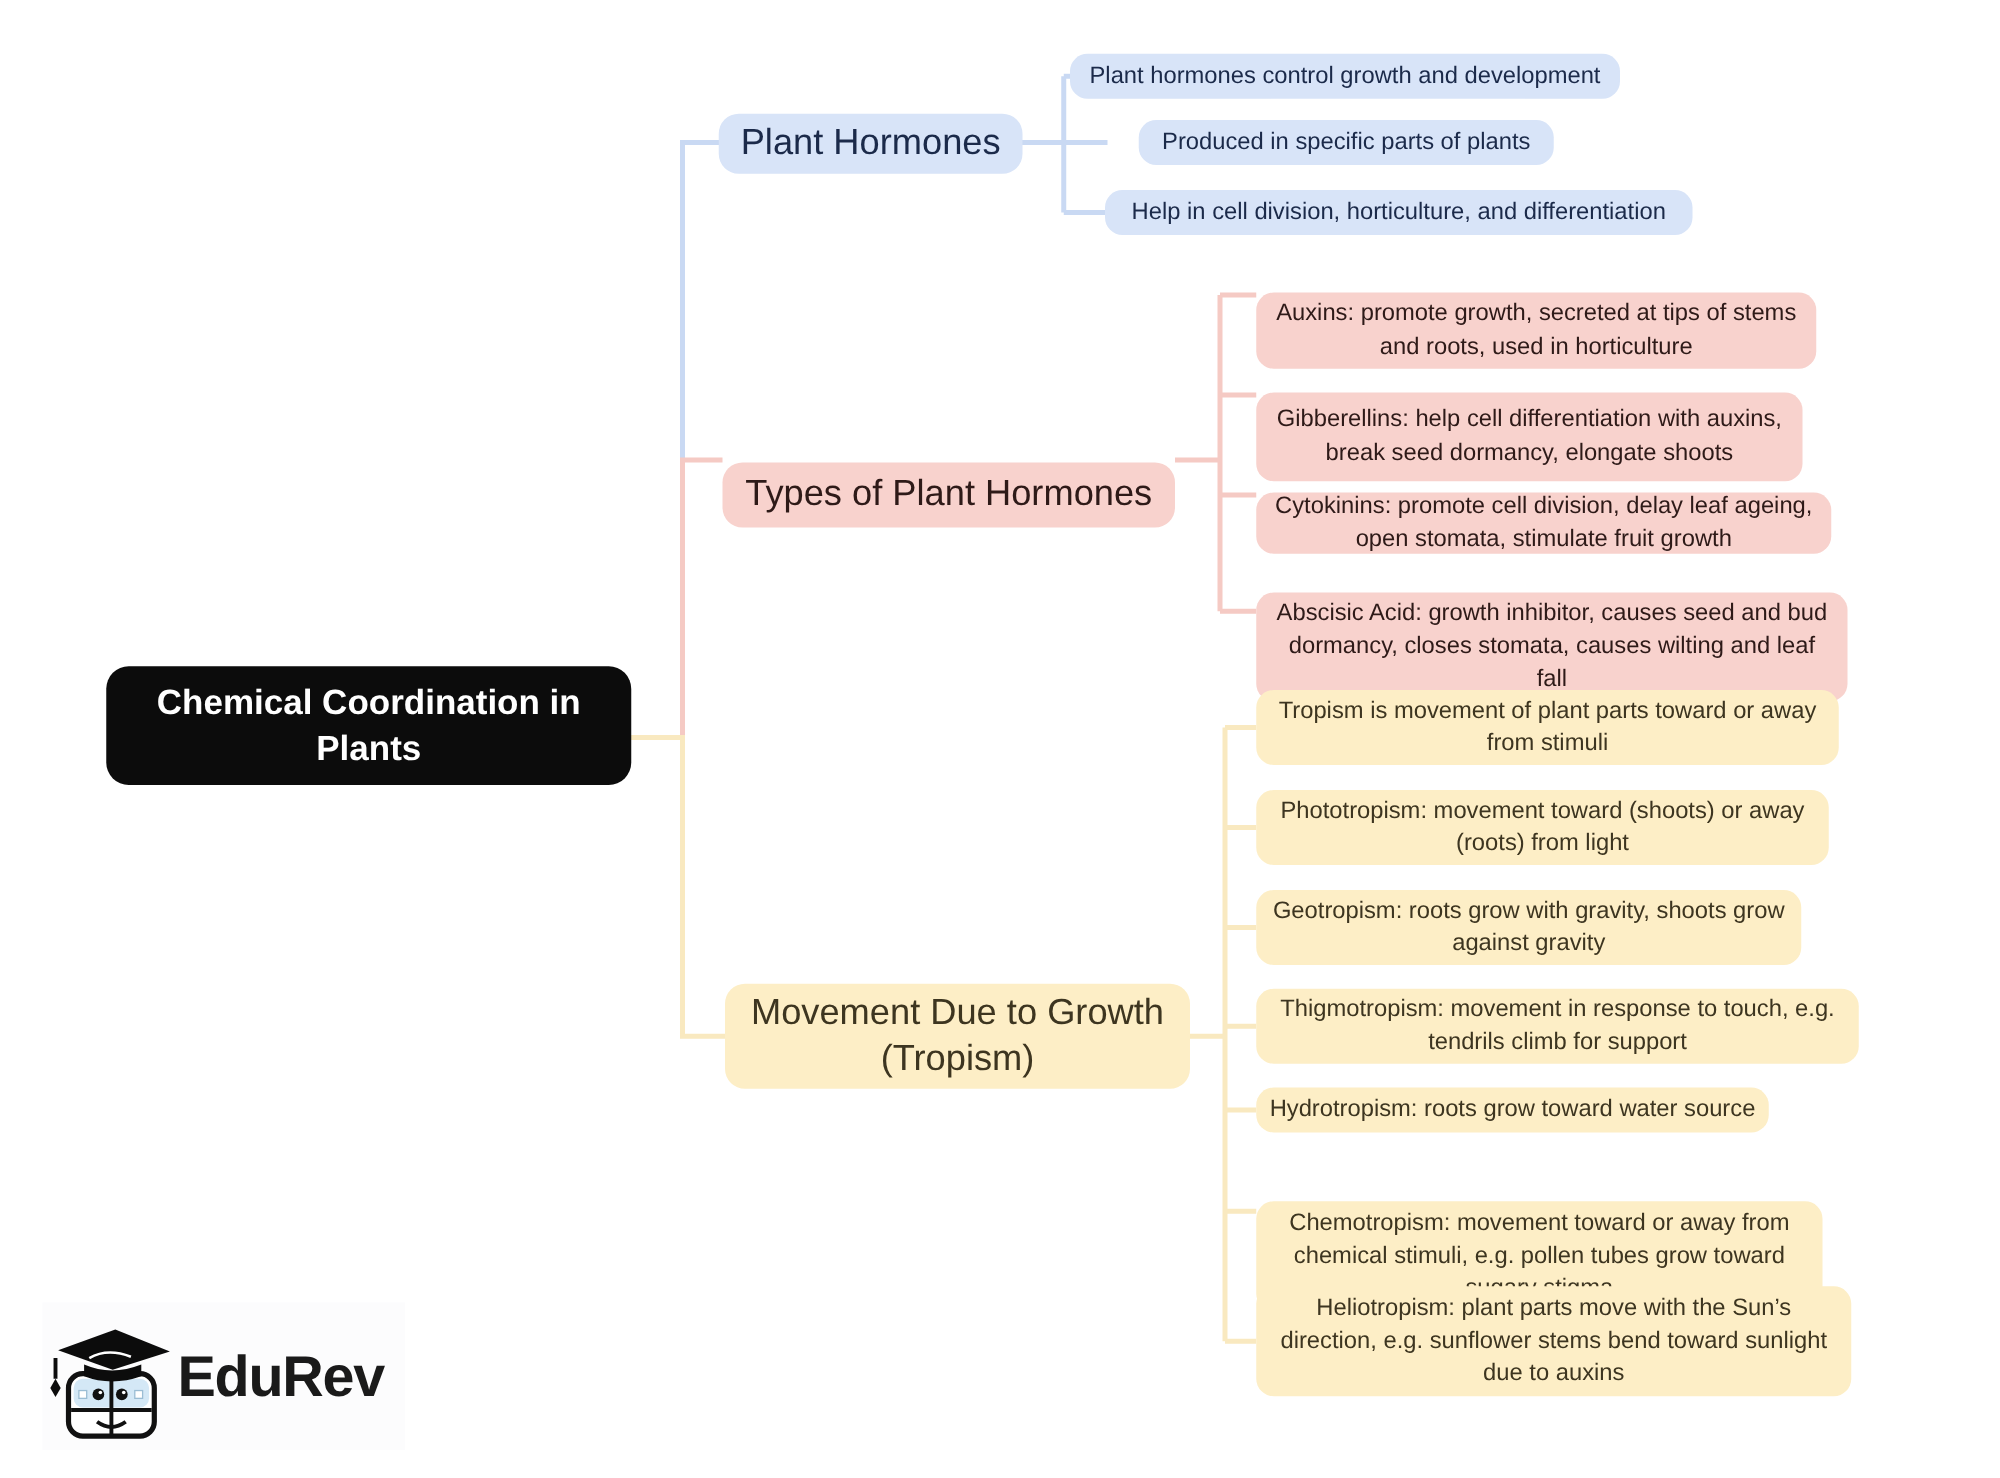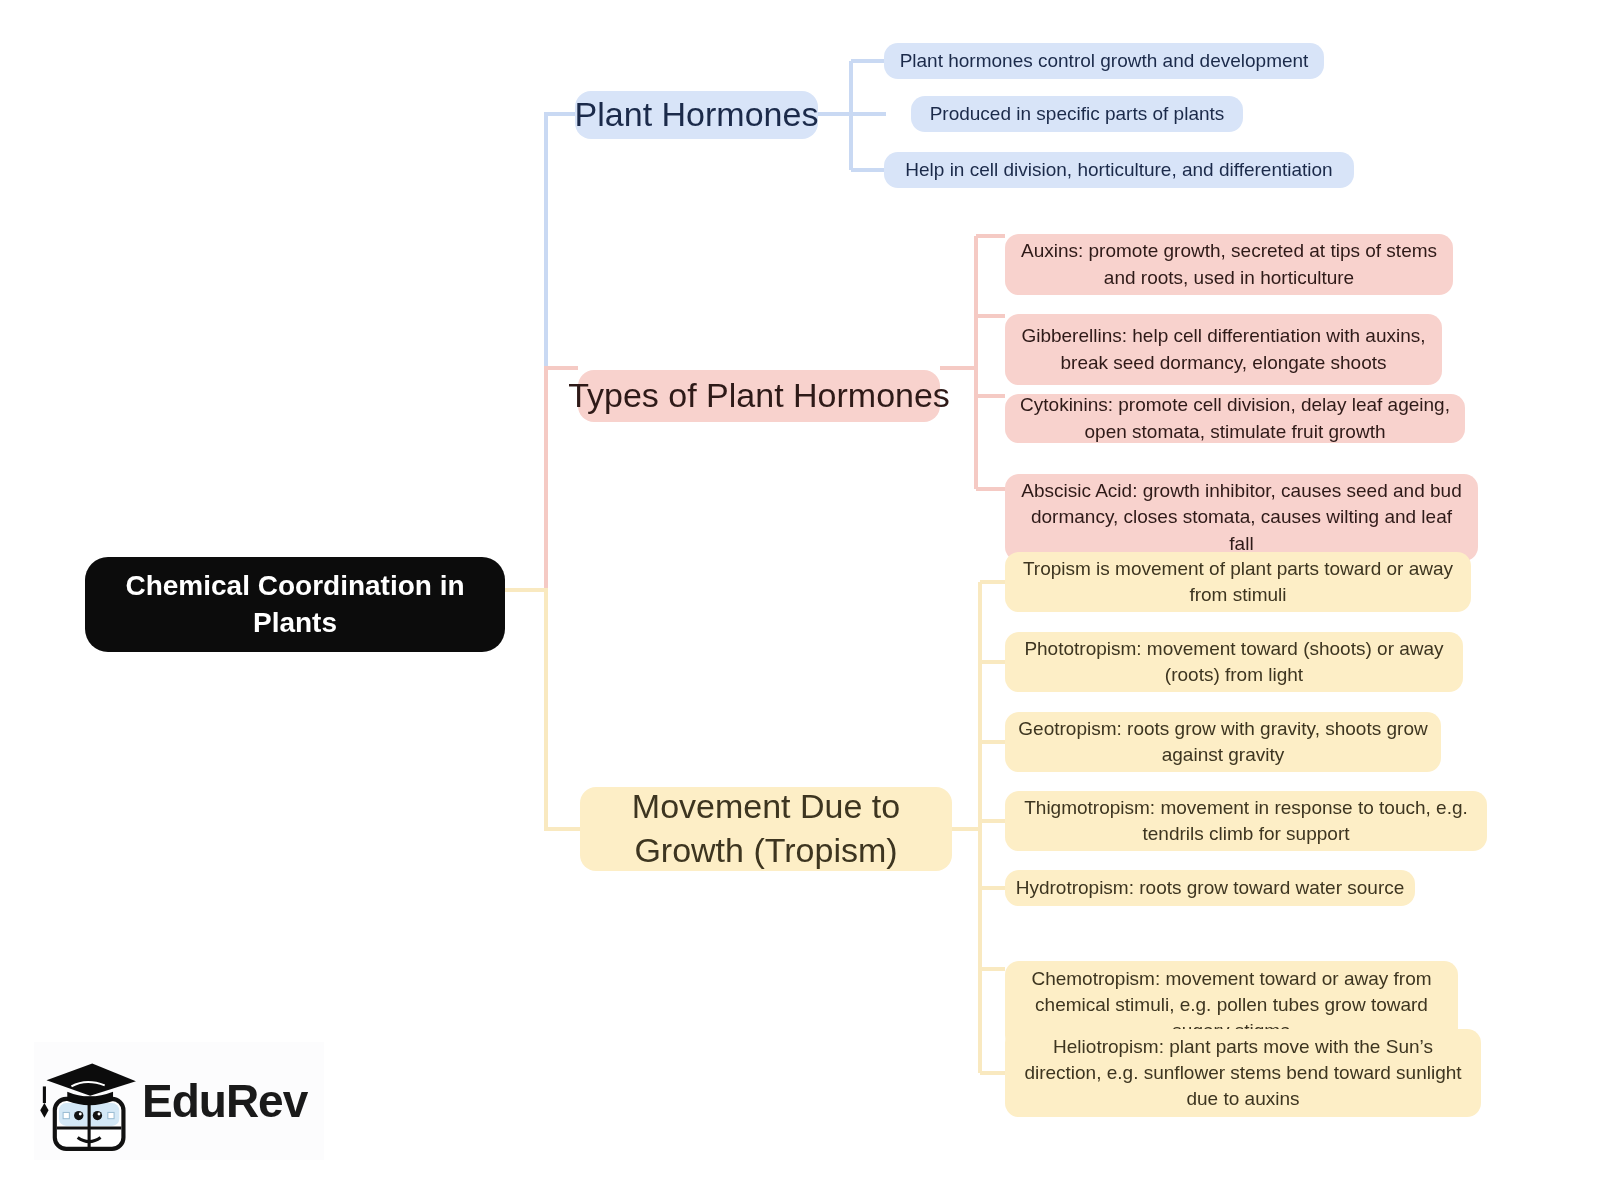--- a/index.html
+++ b/index.html
@@ -34,21 +34,21 @@
   }
   .central {
     background: var(--central-bg, #0c0c0c);
     color: var(--central-text, #ffffff);
     font-weight: bold;
     font-size: 28px;
     line-height: 1.32;
     border-radius: 18px;
     padding: 8px 18px;
   }
-  .branch { font-size: 34px; line-height: 1.28; border-radius: 16px; }
+  .branch { font-size: 29px; line-height: 1.28; border-radius: 16px; }
   .leaf   { font-size: 19px; line-height: 1.37; }
   .one-line { white-space: nowrap; }
 
   .b0 { background: var(--b0-fill, #d8e4f8); color: var(--b0-text, #1b2a4a); }
   .b1 { background: var(--b1-fill, #f8d2cd); color: var(--b1-text, #2e1a18); margin-top: 28px; }
   .b2 { background: var(--b2-fill, #fdeec6); color: var(--b2-text, #3d3520); }
 
   #logo {
     position: absolute;
     left: 34px; top: 1042px;
@@ -76,28 +76,28 @@
     <path class="line-b1" d="M578 368 H546 V592"></path>
     <path class="line-b2" d="M503 590 H546 V829 H580"></path>
 
     <path class="line-b0" d="M816 114 H851 M851 61 V170 M851 61 H886 M851 114 H886 M851 170 H886"></path>
 
     <path class="line-b1" d="M940 368 H976 M976 236 V489 M976 236 H1005 M976 316 H1005 M976 396 H1005 M976 489 H1005"></path>
 
     <path class="line-b2" d="M952 829 H980 M980 582 V1073 M980 582 H1005 M980 662 H1005 M980 742 H1005 M980 821 H1005 M980 888 H1005 M980 969 H1005 M980 1073 H1005"></path>
   </svg>
 
-  <div class="node central" style="left:85px; top:557px; width:420px; height:95px;border-radius:23px;">
+  <div class="node central" style="left:85px; top:533px; width:420px; height:95px;">
     <span>Chemical Coordination in Plants</span>
   </div>
 
   <div class="node branch b0 one-line" style="left:575px; top:91px; width:243px; height:48px;">
     <span>Plant Hormones</span>
   </div>
-  <div class="node leaf b0 one-line" style="left:884px; top:43px; width:440px; height:36px;">
+  <div class="node leaf b0 one-line" style="left:856px; top:43px; width:440px; height:36px;">
     <span>Plant hormones control growth and development</span>
   </div>
   <div class="node leaf b0 one-line" style="left:884px; top:96px; width:332px; height:36px;margin-left:27px;">
     <span>Produced in specific parts of plants</span>
   </div>
   <div class="node leaf b0 one-line" style="left:884px; top:152px; width:470px; height:36px;">
     <span>Help in cell division, horticulture, and differentiation</span>
   </div>
 
   <div class="node branch b1 one-line" style="left:578px; top:342px; width:362px; height:52px;">

